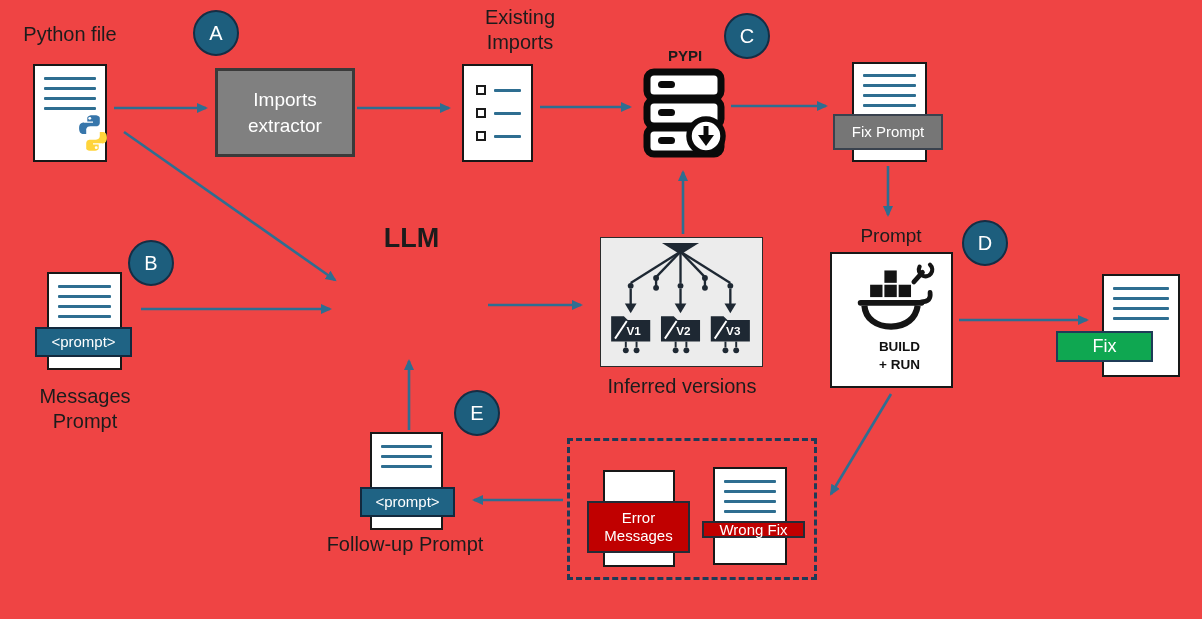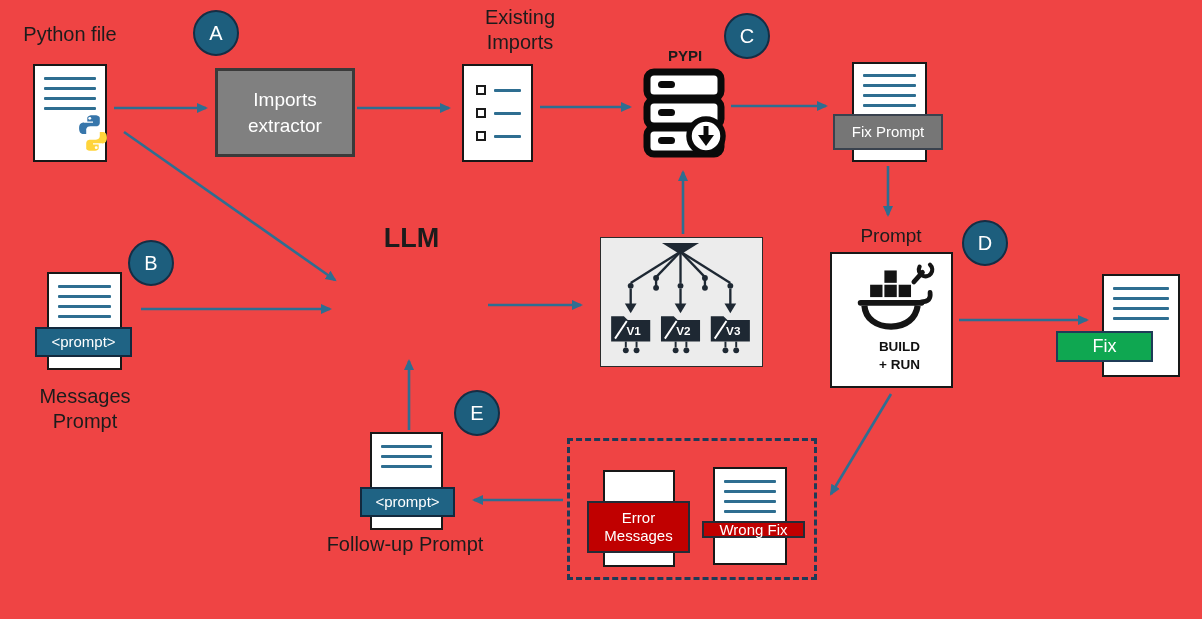--- a/index.html
+++ b/index.html
@@ -236,20 +236,21 @@
       <g fill="#1E2833">
         <circle cx="25" cy="115" r="3"></circle>
           <circle cx="36" cy="115" r="3"></circle>
         <circle cx="76" cy="115" r="3"></circle>
           <circle cx="87" cy="115" r="3"></circle>
         <circle cx="127" cy="115" r="3"></circle>
           <circle cx="138" cy="115" r="3"></circle>
       </g>
     </svg>
   </div>
+  <div class="caption" style="left:588px;top:374px;width:188px;">Inferred versions</div>
 
   <div class="dashedbox" style="left:567px;top:438px;width:250px;height:142px;"></div>
   <div class="doc" style="left:603px;top:470px;width:72px;height:97px;"></div>
   <div class="banner red pre" style="left:587px;top:501px;width:103px;height:52px;">Error
 Messages</div>
   <div class="doc" style="left:713px;top:467px;width:74px;height:98px;">
     <div class="doc-lines">
       <div class="dline"></div>
         <div class="dline"></div>
         <div class="dline"></div>

